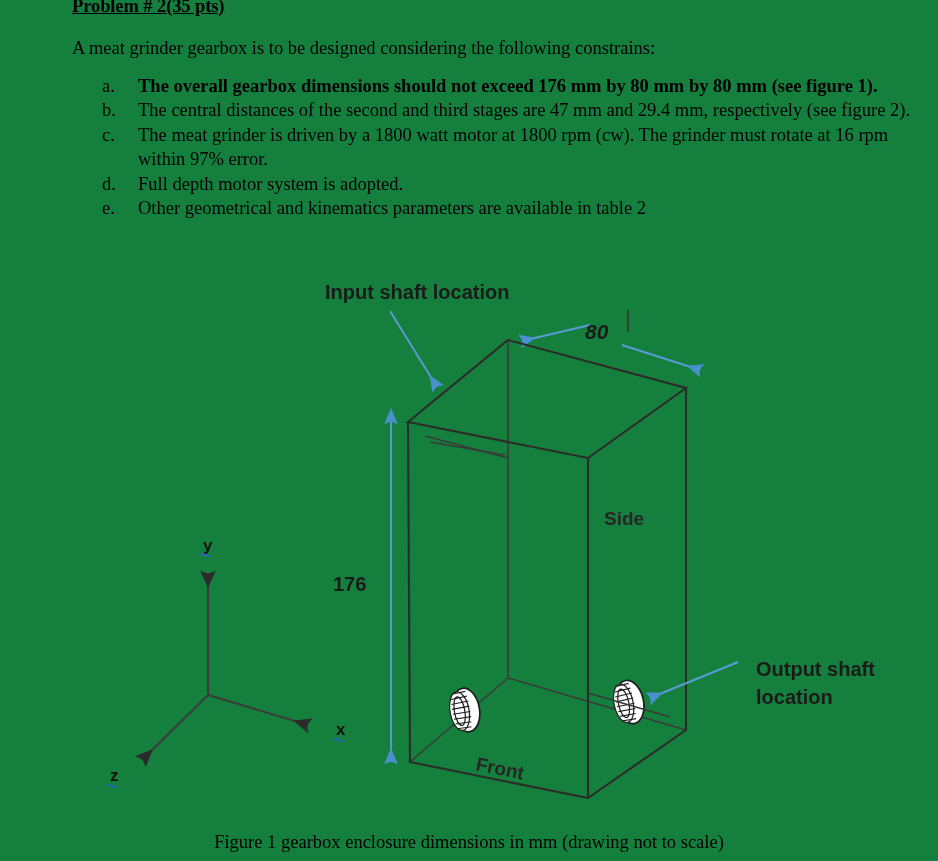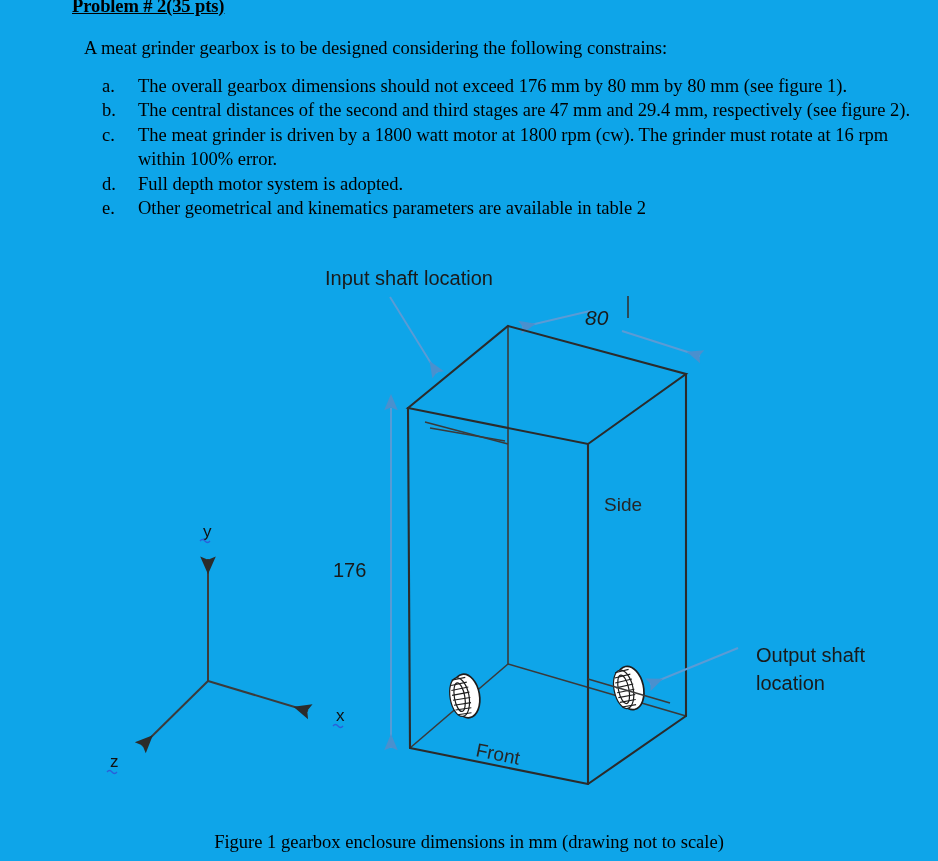--- a/index.html
+++ b/index.html
@@ -4,41 +4,41 @@
 <style>
   html, body {
     margin: 0;
     padding: 0;
     background: #ffffff;
   }
   #page {
     position: relative;
     width: 938px;
     height: 861px;
-    background: #0ea5e9;
+    background: #15803d;
     overflow: hidden;
     font-family: "Liberation Serif", "DejaVu Serif", serif;
     color: #000000;
   }
 
   
   #problem-title {
     position: absolute;
     left: 72px;
     top: -4px;
     font-family: "Liberation Serif", "DejaVu Serif", serif;
     font-size: 18.5px;
     font-weight: bold;
     text-decoration: underline;
     letter-spacing: -0.1px;
     white-space: nowrap;
   }
   #intro-line {
     position: absolute;
-    left: 84px;
+    left: 72px;
     top: 38px;
     font-size: 18.5px;
     white-space: nowrap;
   }
   #constraint-list {
     position: absolute;
     left: 100px;
     top: 74px;
     width: 800px;
     margin: 0;
@@ -53,31 +53,32 @@
     margin: 0 0 0 0;
   }
   #constraint-list li .marker {
     position: absolute;
     left: 2px;
     top: 0;
   }
   #constraint-list li .ctext {
     display: block;
   }
-  .w-a { width: 762px; }
+  .w-a { width: 762px; font-weight: bold; }
   .w-b { width: 786px; }
   .w-c { width: 776px; }
 
   
   #figure {
     position: absolute;
     left: 0;
-    top: 256px;
+    top: 270px;
     width: 938px;
     height: 560px;
+    font-weight: bold;
   }
   #figure svg {
     position: absolute;
     left: 0;
     top: 0;
   }
 
   .sans-lbl {
     font-family: "Liberation Sans", "DejaVu Sans", sans-serif;
     font-size: 19px;
@@ -140,21 +141,21 @@
     <li>
       <span class="marker">a.</span>
       <span class="ctext w-a">The overall gearbox dimensions should not exceed 176 mm by 80 mm by 80 mm (see figure 1).</span>
     </li>
     <li>
       <span class="marker">b.</span>
       <span class="ctext w-b">The central distances of the second and third stages are 47 mm and 29.4 mm, respectively (see figure 2).</span>
     </li>
     <li>
       <span class="marker">c.</span>
-      <span class="ctext w-c">The meat grinder is driven by a 1800 watt motor at 1800 rpm (cw). The grinder must rotate at 16 rpm within 100% error.</span>
+      <span class="ctext w-c">The meat grinder is driven by a 1800 watt motor at 1800 rpm (cw). The grinder must rotate at 16 rpm within 97% error.</span>
     </li>
     <li>
       <span class="marker">d.</span>
       <span class="ctext">Full depth motor system is  adopted.</span>
     </li>
     <li>
       <span class="marker">e.</span>
       <span class="ctext">Other geometrical and kinematics parameters are available in table 2</span>
     </li>
   </ul>

